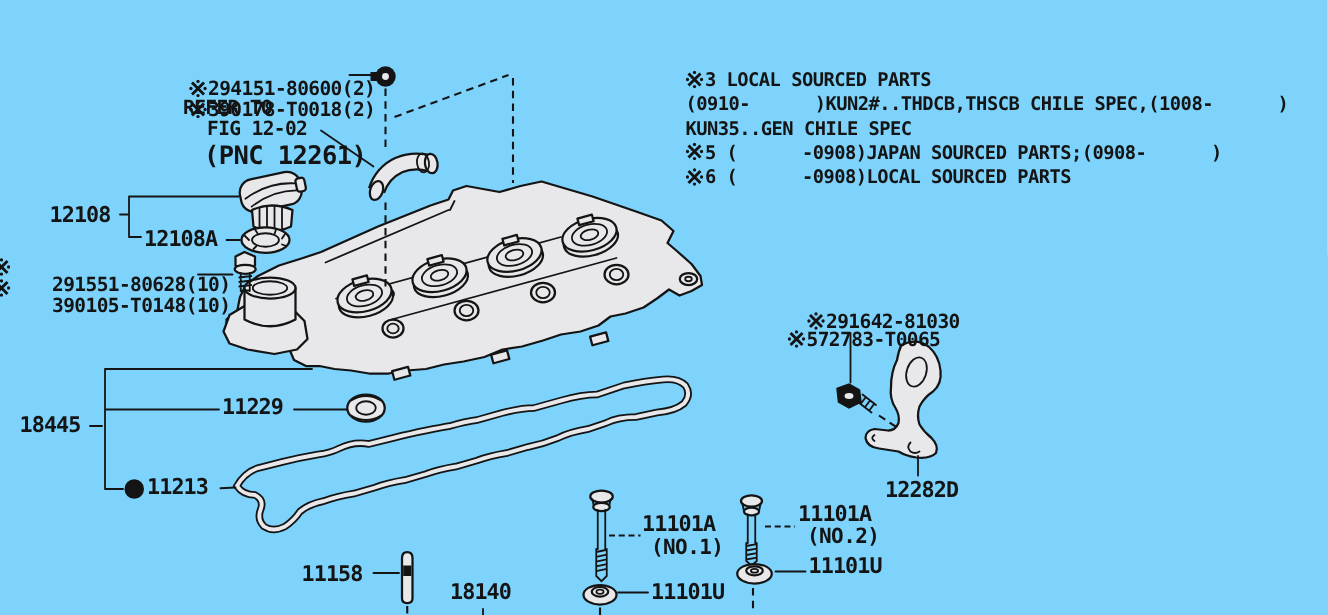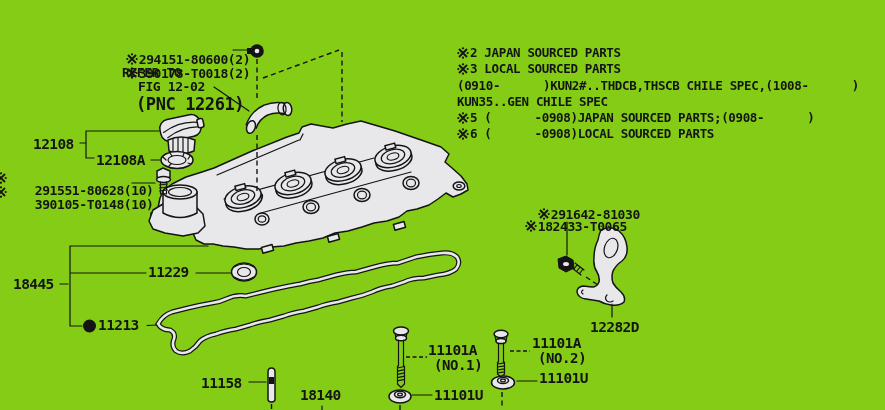--- a/index.html
+++ b/index.html
@@ -1,18 +1,18 @@
 <!DOCTYPE html>
 <html><head>
 <meta charset="utf-8">
 <style>
   html,body{margin:0;padding:0;}
   #stage{
     position:relative;width:885px;height:410px;overflow:hidden;
-    background:#84cc16;
+    background:#7dd3fc;
     font-family:"DejaVu Sans Mono","Liberation Mono",monospace;
   }
   .lbl{
     position:absolute;color:#141414;white-space:pre;
     font:700 14.5px "DejaVu Sans Mono","Liberation Mono",monospace;
     letter-spacing:-0.6px;line-height:1.05;
   }
   .code{font-size:13px;letter-spacing:-0.4px;}
   .sub{font-size:14px;letter-spacing:-0.4px;}
   .notes{position:absolute;left:457px;top:45px;color:#141414;}
@@ -285,31 +285,24 @@
         <circle cx="10.7" cy="6" r="1.1" fill="#141414"></circle>
       </svg><span>291642-81030</span>
   </div>
   <div class="lbl code" style="left:495px;top:206px;">
     <svg class="rm" width="12" height="12" viewBox="0 0 12 12">
         <path d="M2,2 L10,10 M10,2 L2,10" stroke="#141414" stroke-width="1.9" fill="none"></path>
         <circle cx="6" cy="1.3" r="1.1" fill="#141414"></circle>
         <circle cx="6" cy="10.7" r="1.1" fill="#141414"></circle>
         <circle cx="1.3" cy="6" r="1.1" fill="#141414"></circle>
         <circle cx="10.7" cy="6" r="1.1" fill="#141414"></circle>
-      </svg><span>182433-T0065</span>
+      </svg><span>572783-T0065</span>
   </div>
 
   <div class="notes">
-    <div class="note-line"><svg class="rm" width="12" height="12" viewBox="0 0 12 12">
-          <path d="M2,2 L10,10 M10,2 L2,10" stroke="#141414" stroke-width="1.9" fill="none"></path>
-          <circle cx="6" cy="1.3" r="1.1" fill="#141414"></circle>
-          <circle cx="6" cy="10.7" r="1.1" fill="#141414"></circle>
-          <circle cx="1.3" cy="6" r="1.1" fill="#141414"></circle>
-          <circle cx="10.7" cy="6" r="1.1" fill="#141414"></circle>
-        </svg><span>2</span><span> JAPAN SOURCED PARTS</span></div>
     <div class="note-line"><svg class="rm" width="12" height="12" viewBox="0 0 12 12">
           <path d="M2,2 L10,10 M10,2 L2,10" stroke="#141414" stroke-width="1.9" fill="none"></path>
           <circle cx="6" cy="1.3" r="1.1" fill="#141414"></circle>
           <circle cx="6" cy="10.7" r="1.1" fill="#141414"></circle>
           <circle cx="1.3" cy="6" r="1.1" fill="#141414"></circle>
           <circle cx="10.7" cy="6" r="1.1" fill="#141414"></circle>
         </svg><span>3</span><span> LOCAL SOURCED PARTS</span></div>
     <div class="note-line"><span>(0910-      )KUN2#..THDCB,THSCB CHILE SPEC,(1008-      )</span></div>
     <div class="note-line"><span>KUN35..GEN CHILE SPEC</span></div>
     <div class="note-line"><svg class="rm" width="12" height="12" viewBox="0 0 12 12">

